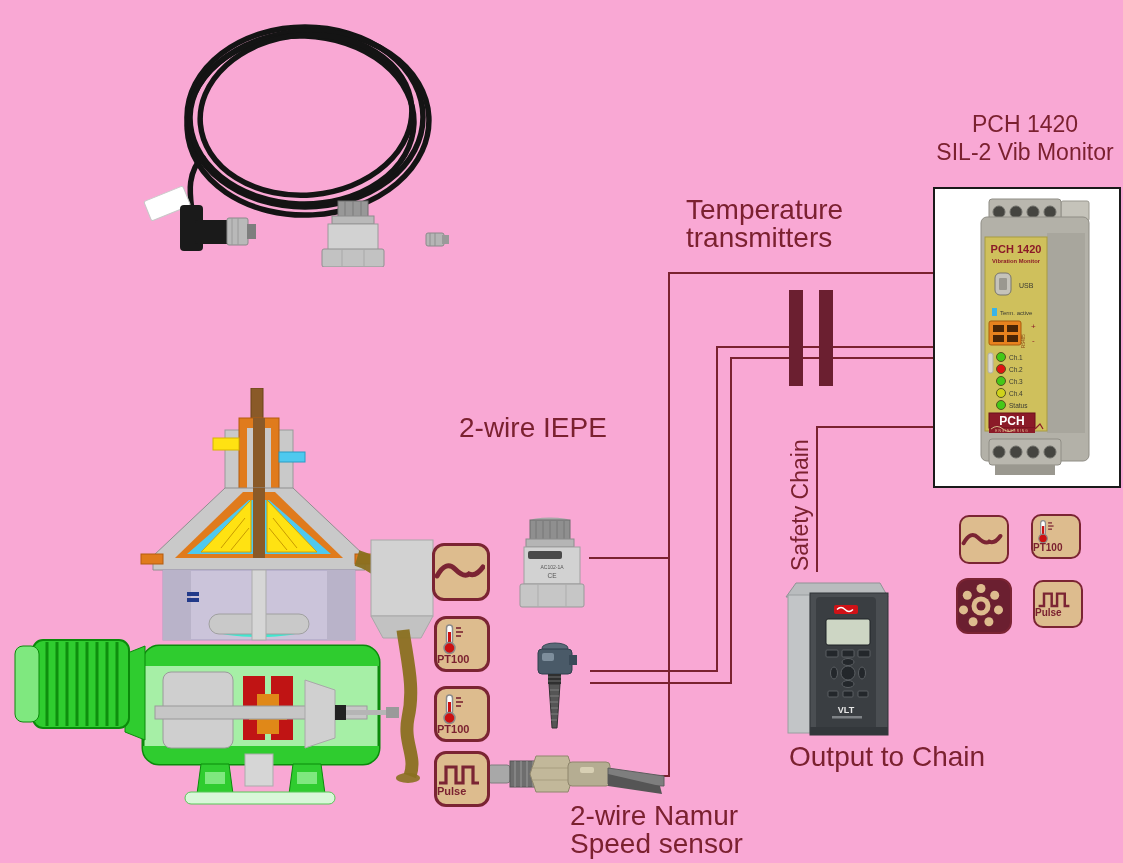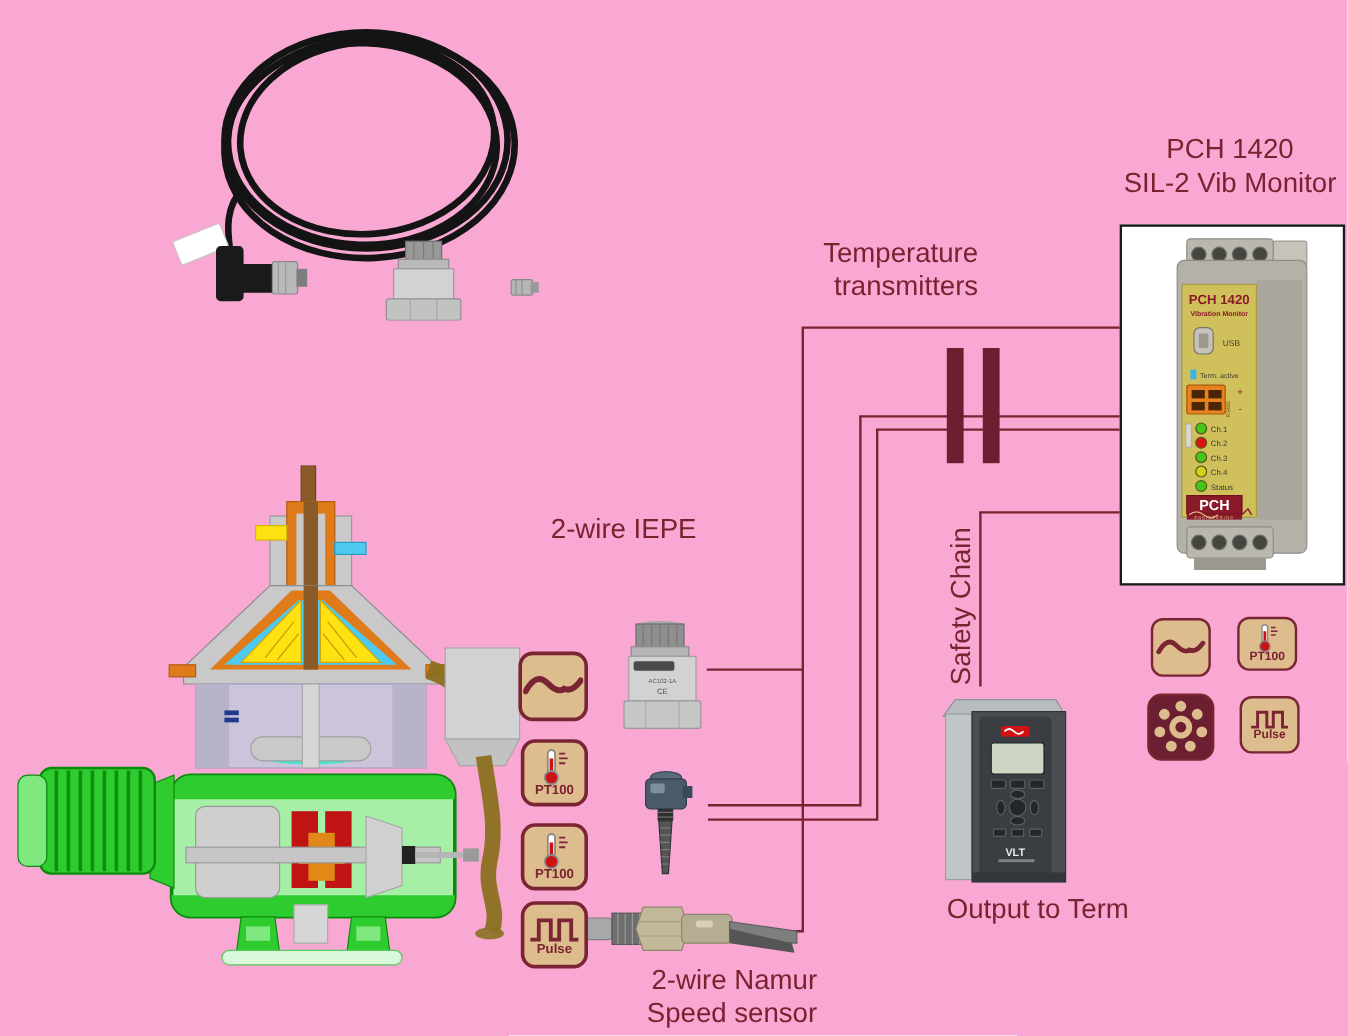--- a/index.html
+++ b/index.html
@@ -1,25 +1,25 @@
 <!DOCTYPE html>
 <html><head>
 <meta charset="utf-8">
 <style>
   html,body{margin:0;padding:0;background:#fff;}
   .canvas{position:relative;width:1123px;height:863px;background:#f9a8d4;overflow:hidden;
           font-family:"Liberation Sans",sans-serif;}
   .abs{position:absolute;}
-  .label{color:#7b2130;font-size:23px;line-height:28px;white-space:nowrap;text-align:right;}
+  .label{color:#7b2130;font-size:28px;line-height:28px;white-space:nowrap;}
   .vlabel{color:#7b2130;font-size:23px;line-height:28px;writing-mode:vertical-rl;
           transform:rotate(180deg);white-space:nowrap;}
   .title{color:#7b2130;font-size:23px;line-height:28px;text-align:center;white-space:nowrap;}
   .monitor-frame{border:2px solid #1a1a1a;background:#fff;}
   .icon-tile{background:#ddbc8e;border:3px solid #7b2433;border-radius:12px;
-             display:flex;flex-direction:column;align-items:center;justify-content:center;box-sizing:border-box;}
+             display:flex;flex-direction:column;justify-content:center;box-sizing:border-box;}
   .icon-tile.dark{background:#6b1f30;}
   .icon-label{color:#7b2130;font-weight:bold;font-size:11px;line-height:12px;margin-top:-2px;}
   svg{display:block;}
   svg text{font-family:"Liberation Sans",sans-serif;}
 </style>
 </head>
 <body>
 
 <div class="canvas">
 
@@ -165,31 +165,31 @@
   <div class="abs title" style="left:900px;top:110px;width:250px;">
     <div>PCH 1420</div>
     <div>SIL-2 Vib Monitor</div>
   </div>
 
   <div class="abs label" style="left:686px;top:196px;">
     <div>Temperature</div>
     <div>transmitters</div>
   </div>
 
-  <div class="abs label" style="left:459px;top:426px;">
+  <div class="abs label" style="left:459px;top:414px;">
     <div>2-wire IEPE</div>
   </div>
 
   <div class="abs vlabel" style="left:786px;top:429px;height:142px;">Safety Chain</div>
 
   <div class="abs label" style="left:789px;top:743px;">
-    <div>Output to Term</div>
-  </div>
-
-  <div class="abs label" style="left:539px;top:802px;">
+    <div>Output to Chain</div>
+  </div>
+
+  <div class="abs label" style="left:570px;top:802px;">
     <div>2-wire Namur</div>
     <div>Speed sensor</div>
   </div>
 
   <div class="abs monitor-frame" style="left:933px;top:187px;width:184px;height:297px;">
     <svg width="184" height="297" viewBox="0 0 184 297">
       <rect x="118" y="34" width="36" height="232" rx="6" fill="#a3a199"></rect>
       <rect x="126" y="12" width="28" height="20" rx="2" fill="#c5c3ba" stroke="#9a988f"></rect>
       <rect x="54" y="10" width="72" height="26" rx="3" fill="#b9b7ae" stroke="#8f8d85"></rect>
       <g fill="#454540" stroke="#6e6e68">

